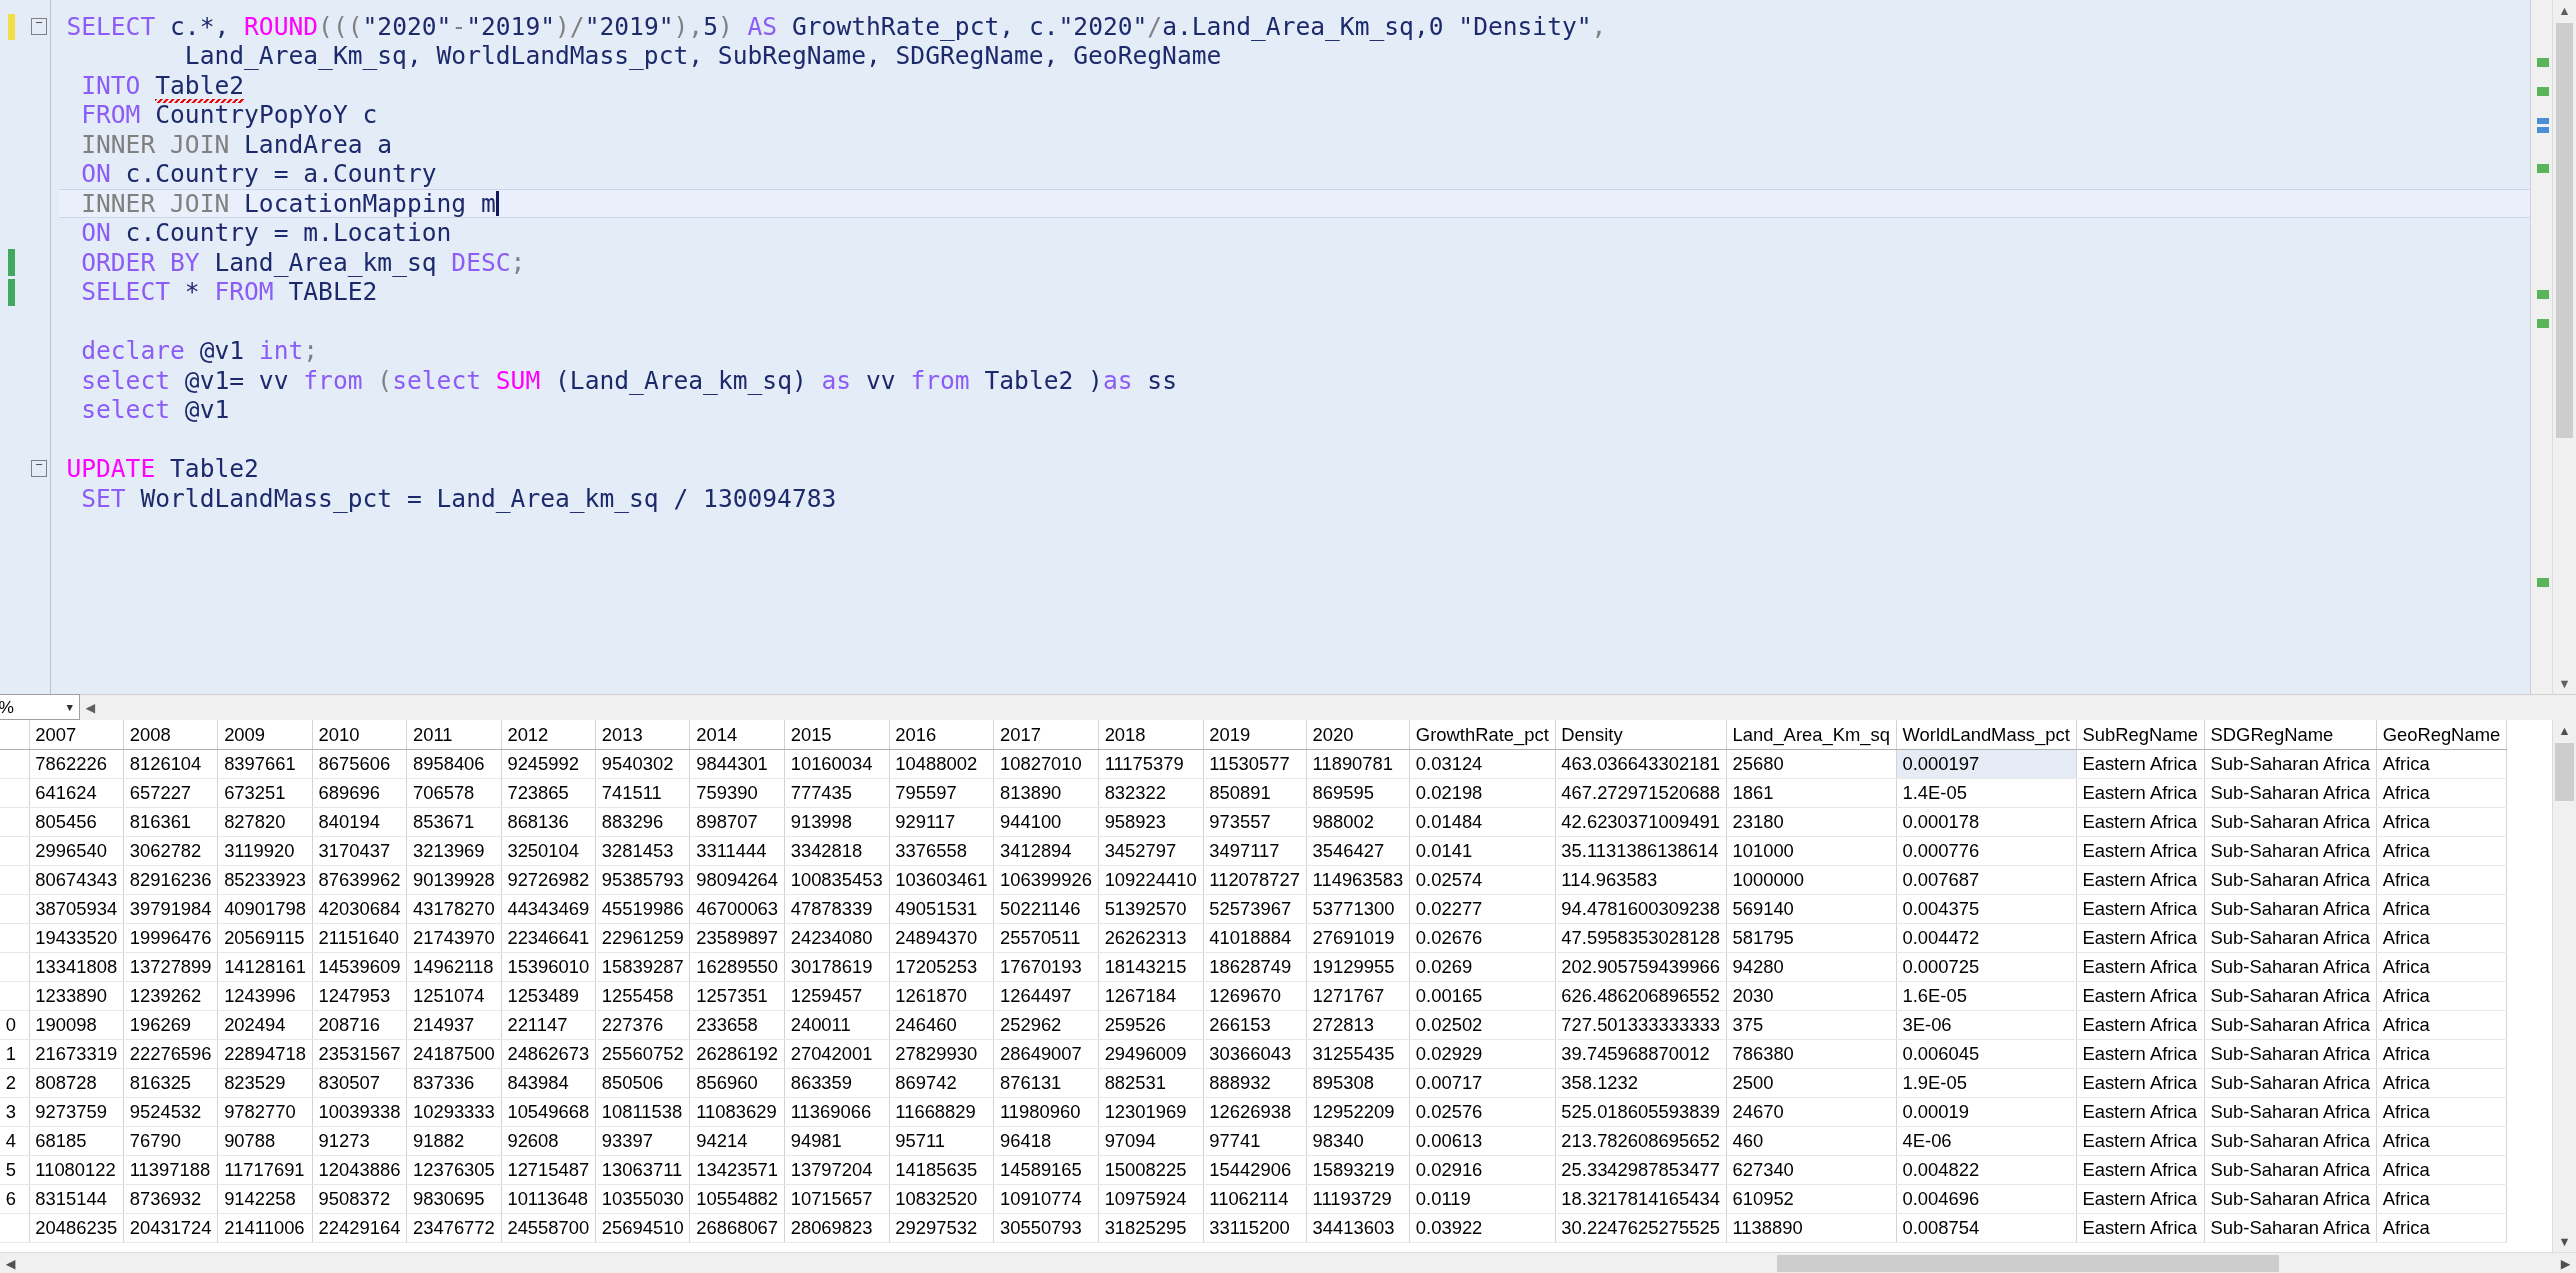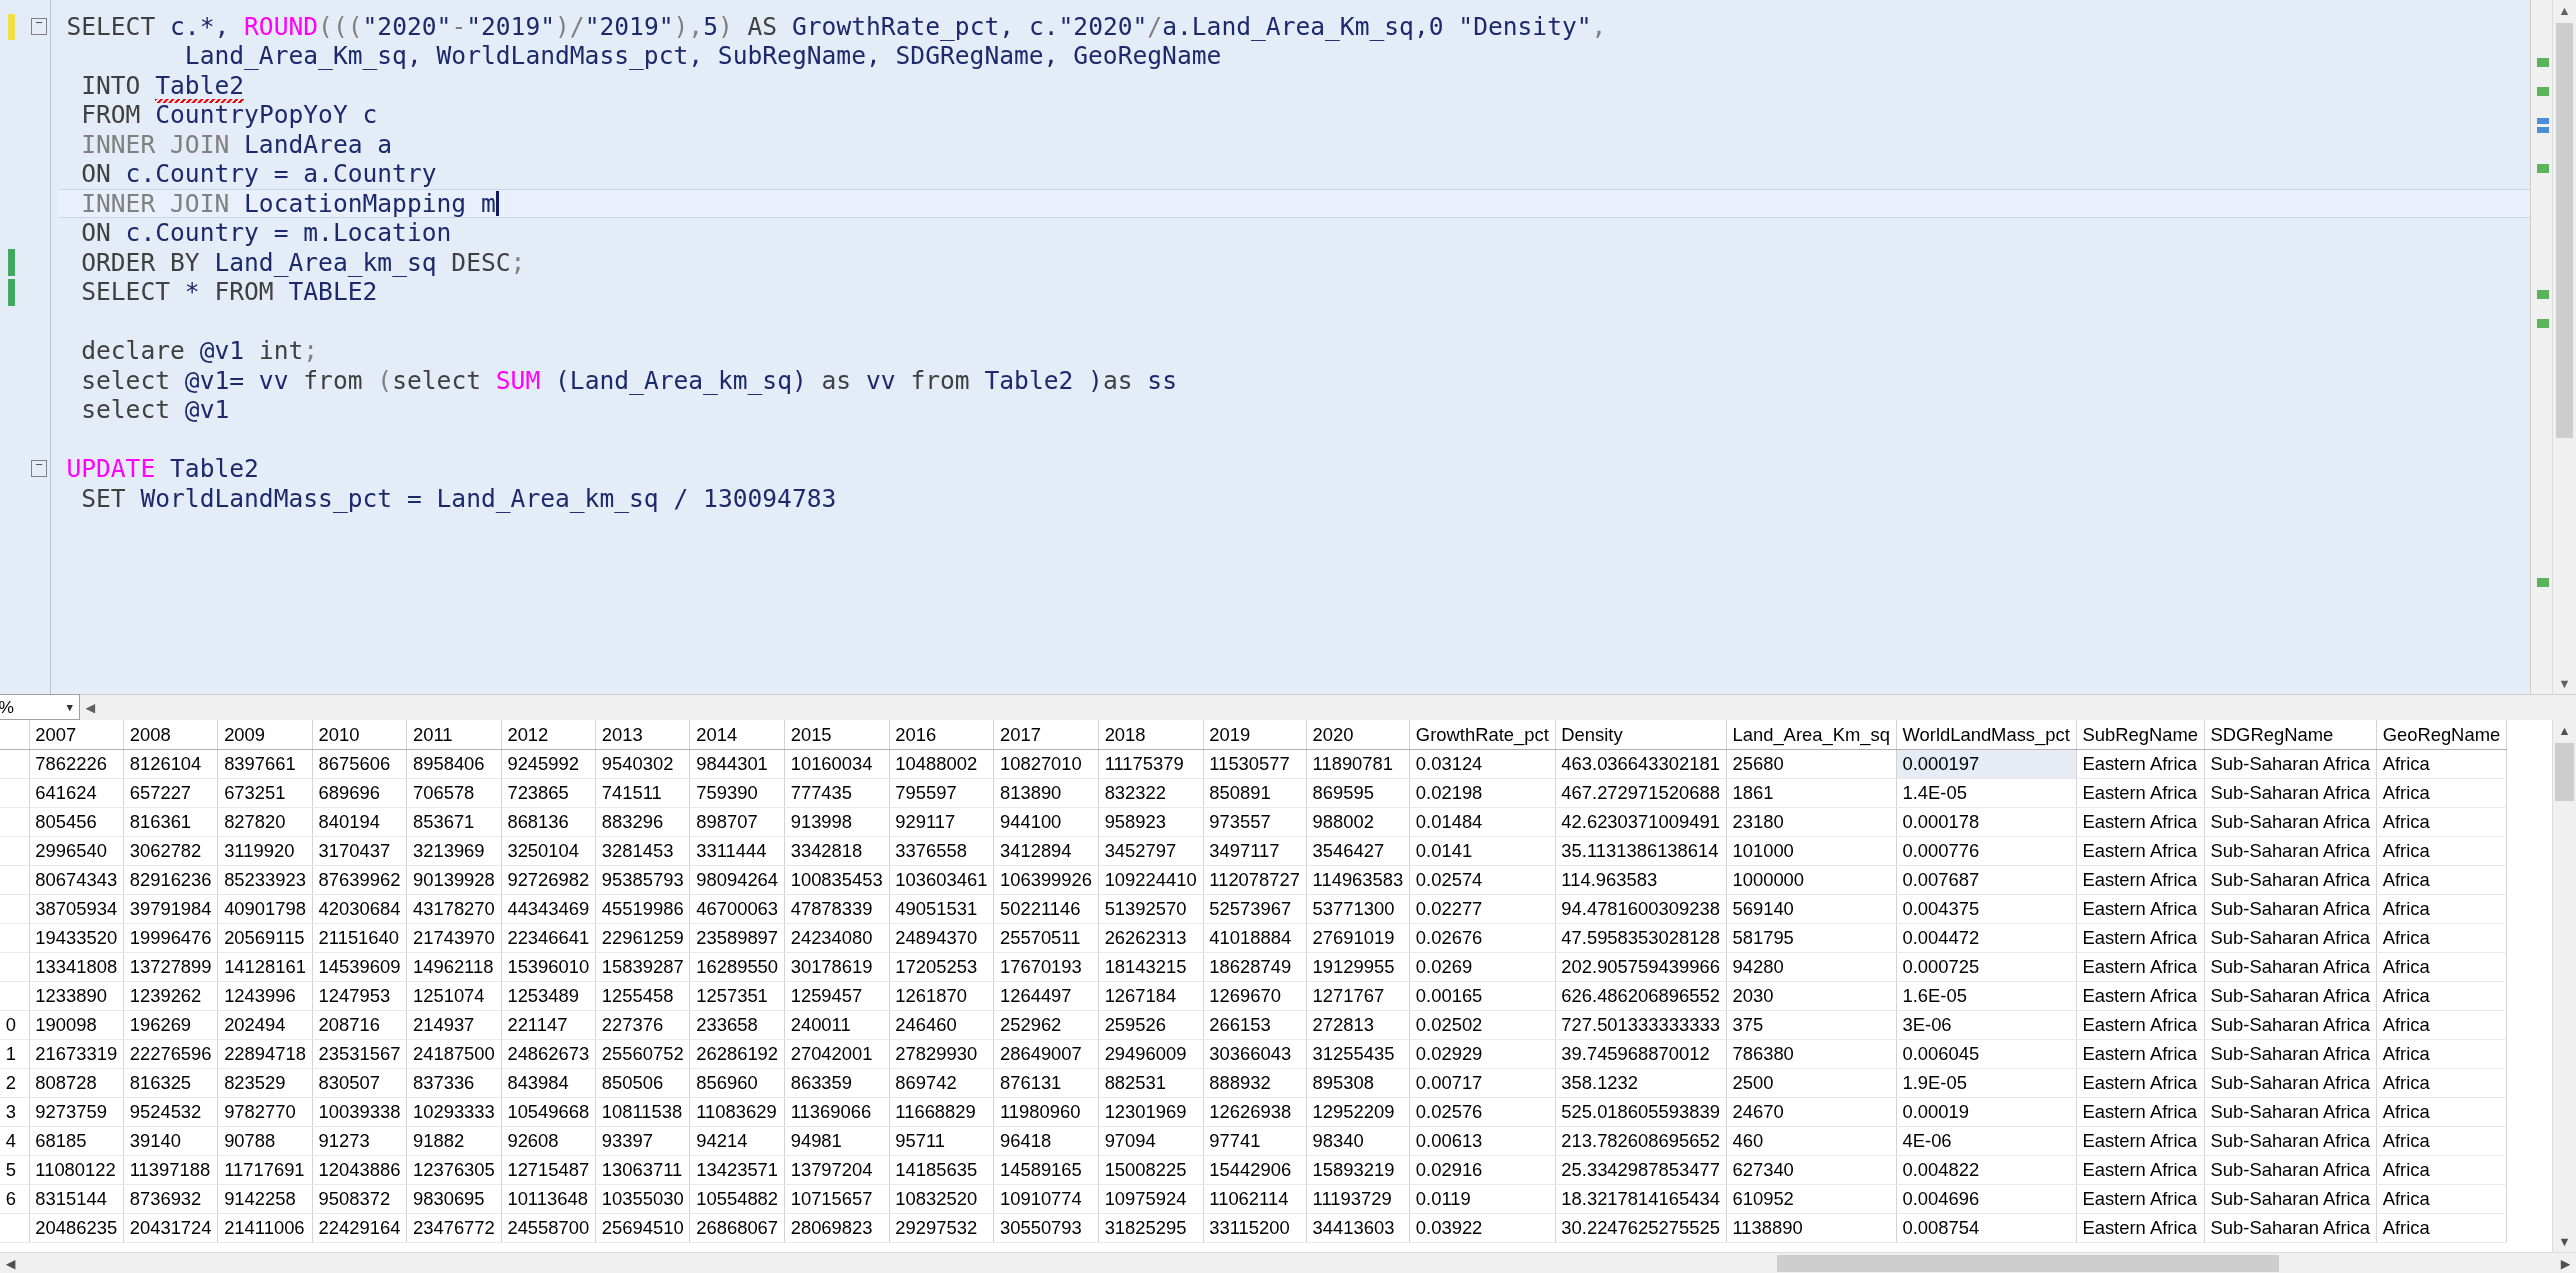--- a/index.html
+++ b/index.html
@@ -13,21 +13,21 @@
   .ed-indicator{position:absolute;left:7.7px;width:7.7px;background:#f2df47;}
   .ed-indicator.green{background:#41a85f;}
   .ed-fold-rail{width:21px;flex:0 0 21px;background:#e4ecf7;border-right:1px solid #b9c2cf;position:relative;}
   .fold-box{position:absolute;left:1.9px;width:14.5px;height:14.5px;border:1px solid #808080;background:#e4ecf7;
             font-size:12.6px;line-height:11.6px;text-align:center;color:#404040;font-family:"Liberation Mono",monospace;}
   .ed-code{position:relative;flex:1 1 auto;background:#e4ecf7;overflow:hidden;
            font-family:"DejaVu Sans Mono","Liberation Mono",monospace;font-size:24.6px;line-height:29.5px;
            padding:11.6px 0 0 7.7px;white-space:pre;}
   .ed-code .ln{height:29.5px;position:relative;padding-left:7.7px;}
   .ln.cur{background:#eaf0fb;box-shadow:inset 0 1px 0 #ccd6e6,inset 0 -1px 0 #ccd6e6;}
-  .kw{color:#404040;}
+  .kw{color:#8b5cf6;}
   .kw2{color:#808080;text-align:right;}
   .fn{color:#ff00ff;}
   .id{color:#1c2a6b;}
   .punct{color:#808080;}
   .num{color:#1c2a6b;}
   .squig{border-bottom:2.9px solid transparent;
     background-image:repeating-linear-gradient(135deg,#e00 0 1.9px,transparent 1.9px 3.9px);
     background-position:0 100%;background-size:5.8px 3.9px;background-repeat:repeat-x;padding-bottom:2.9px;}
   .caret{display:inline-block;width:2.9px;height:25px;background:#11185c;vertical-align:-4.8px;}
 
@@ -494,21 +494,21 @@
               <td>525.018605593839</td>
               <td>24670</td>
               <td>0.00019</td>
               <td>Eastern Africa</td>
               <td>Sub-Saharan Africa</td>
               <td>Africa</td>
             </tr>
             <tr>
               <td class="rowhdr">4</td>
               <td>68185</td>
-              <td>39140</td>
+              <td>76790</td>
               <td>90788</td>
               <td>91273</td>
               <td>91882</td>
               <td>92608</td>
               <td>93397</td>
               <td>94214</td>
               <td>94981</td>
               <td>95711</td>
               <td>96418</td>
               <td>97094</td>

